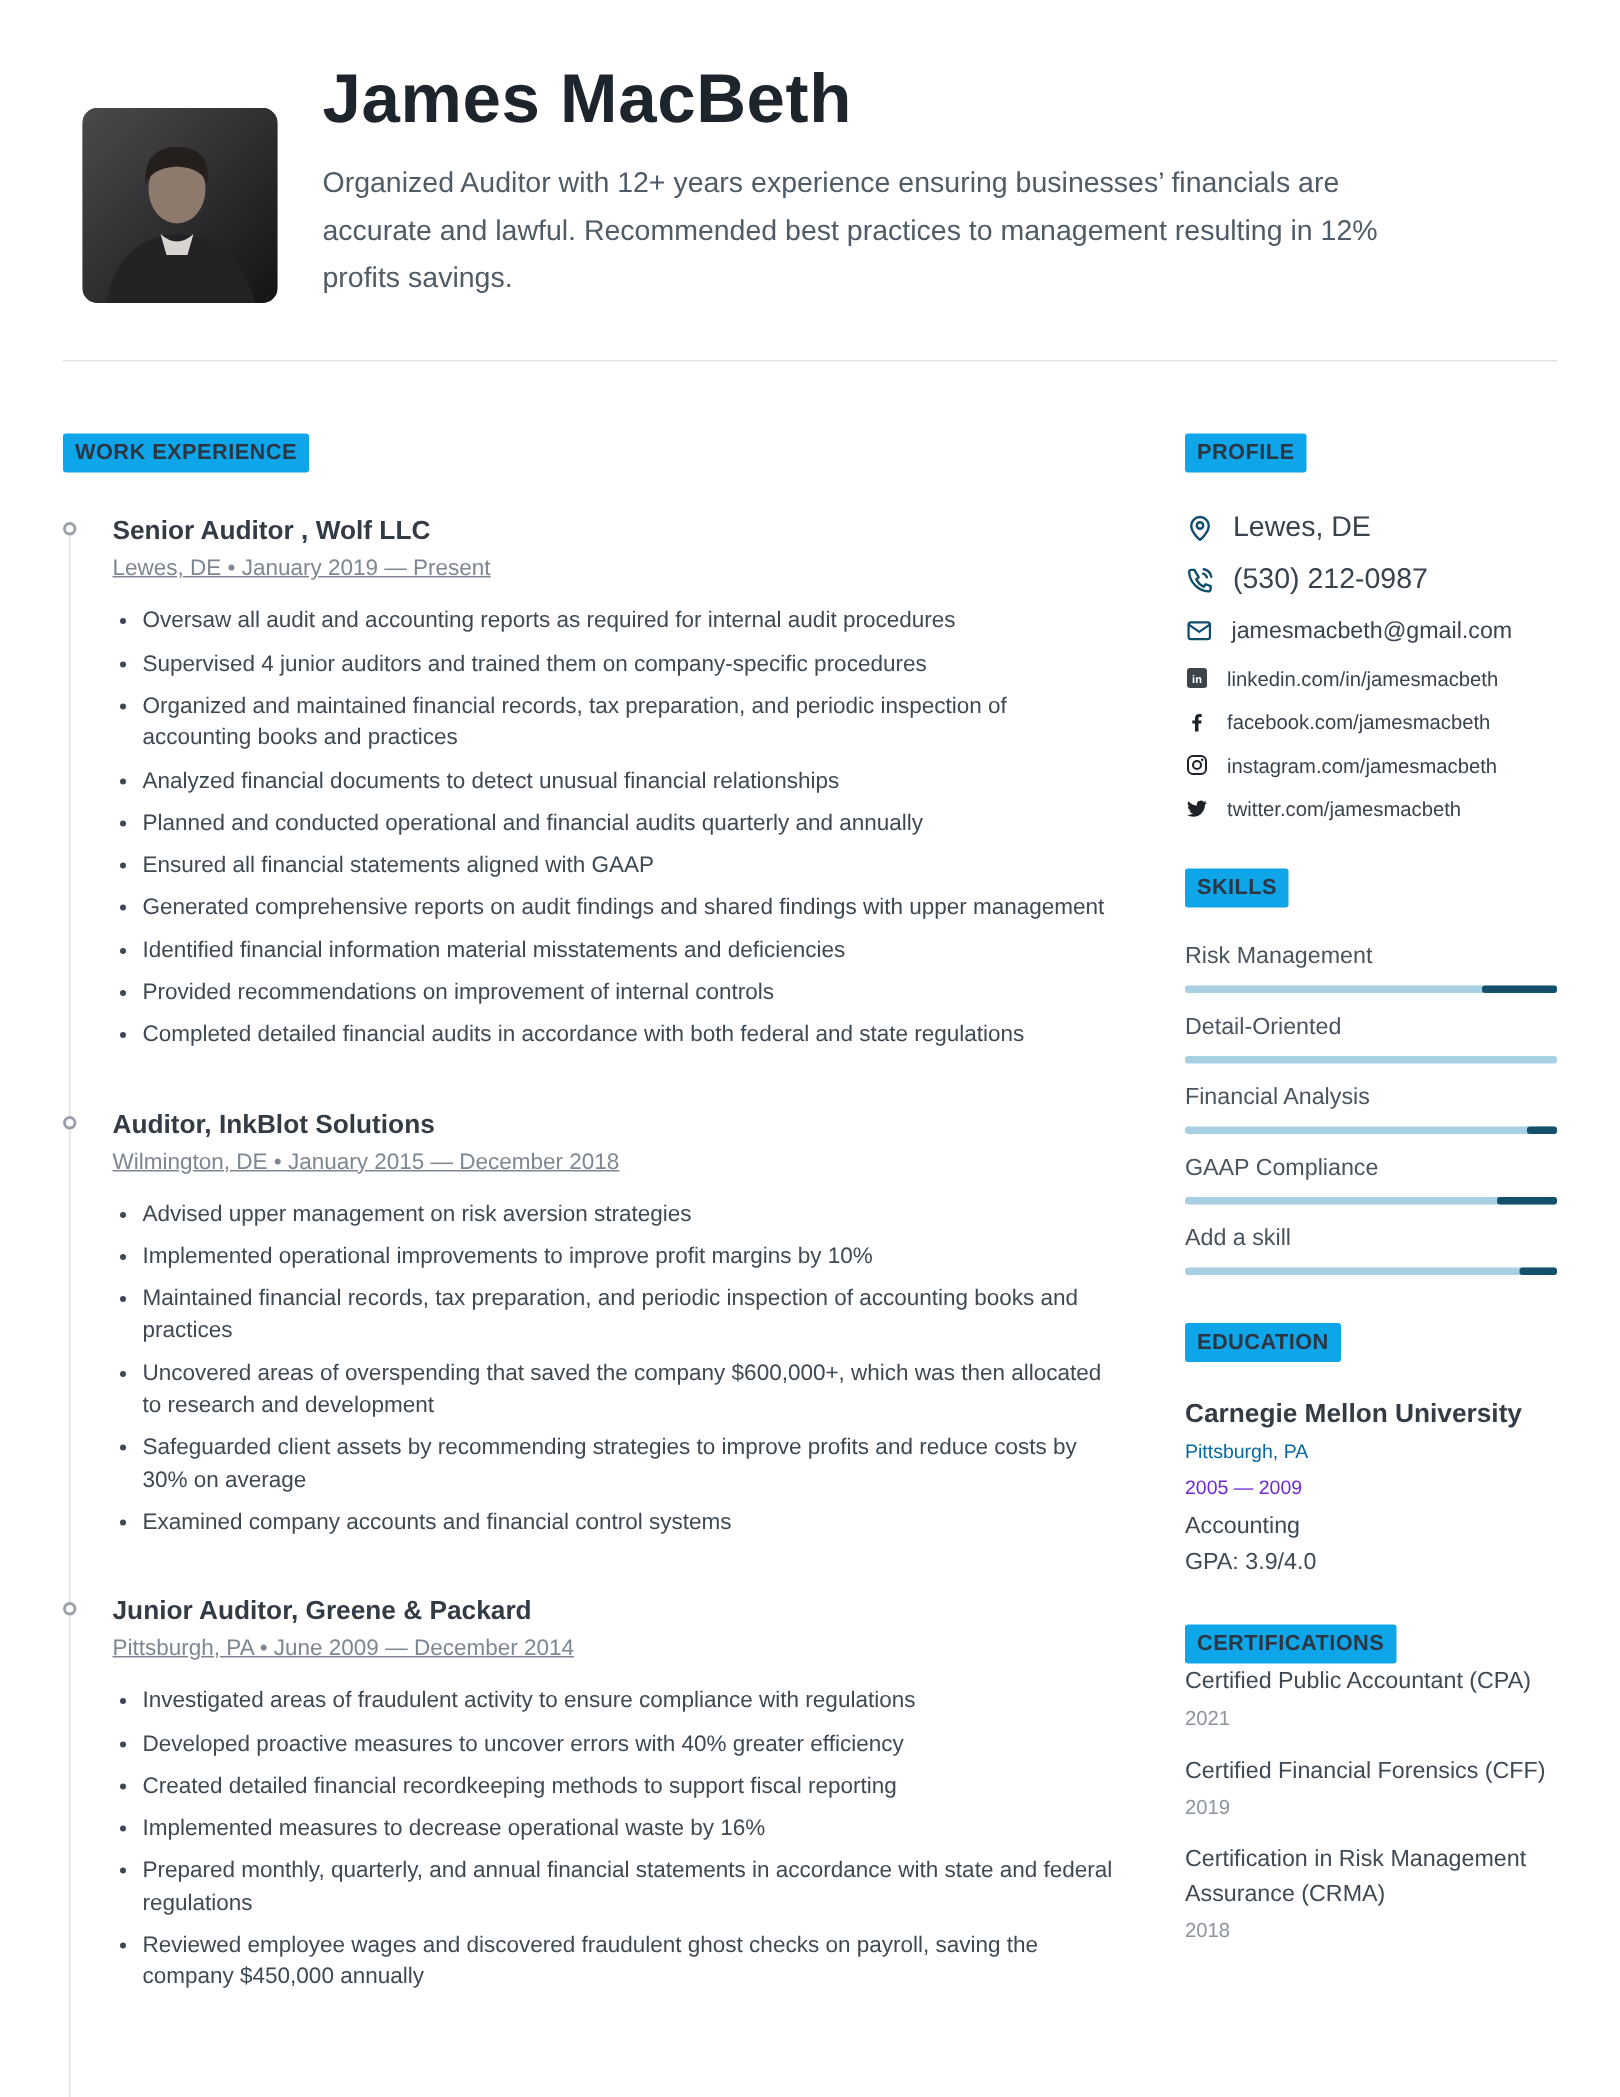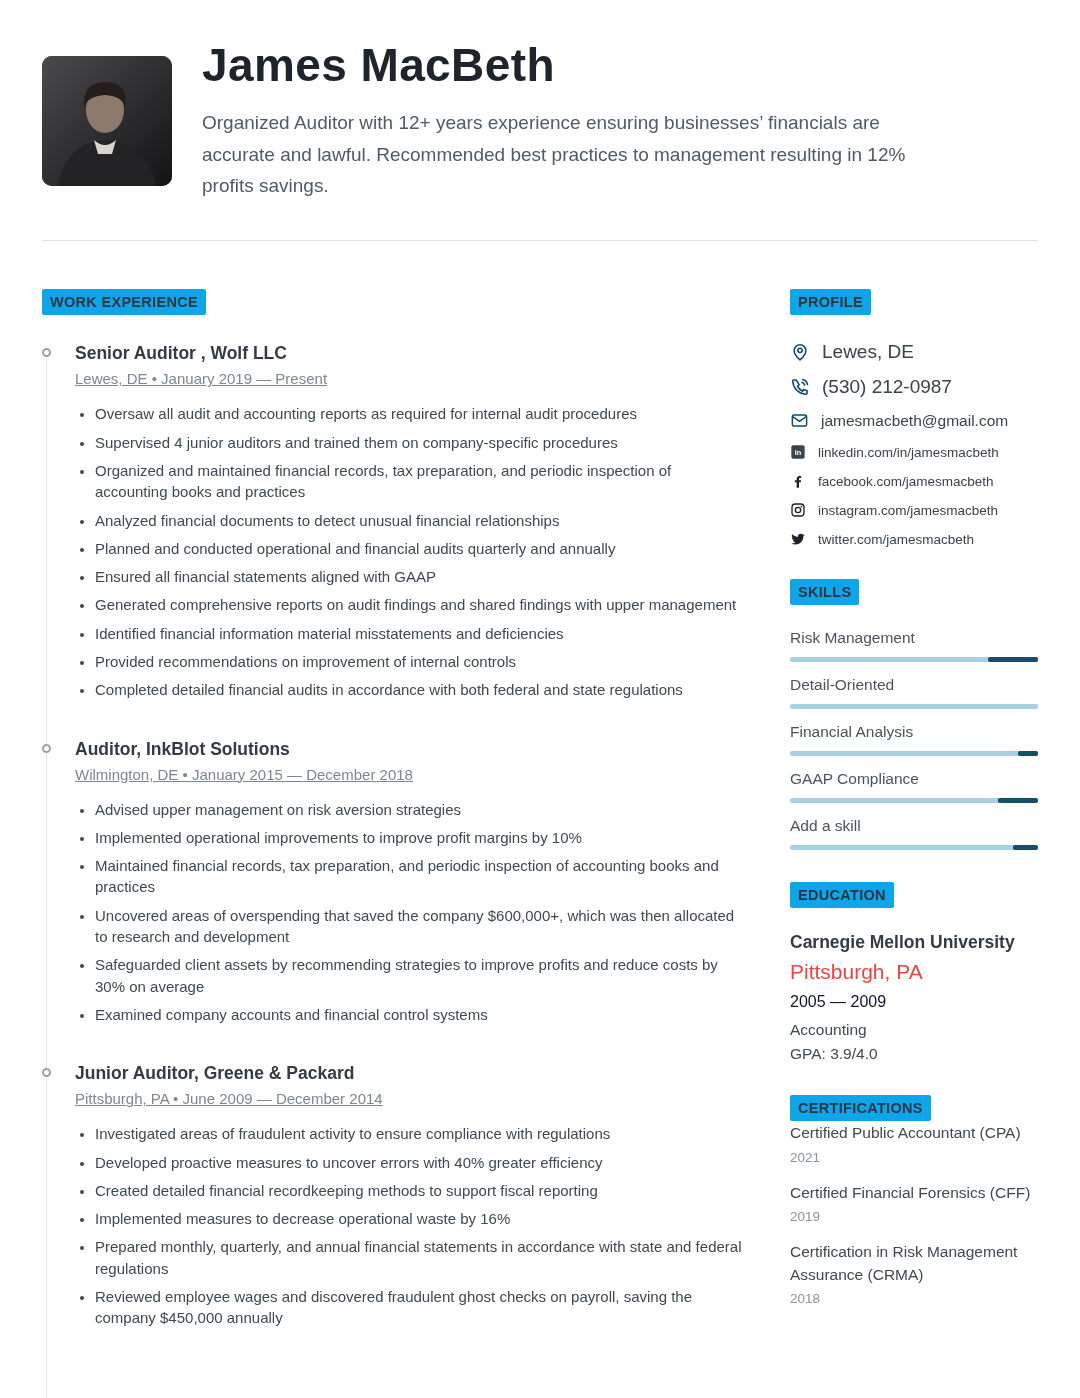--- a/index.html
+++ b/index.html
@@ -7,21 +7,21 @@
   body {
     width: 1080px; height: 1398px;
     font-family: "Liberation Sans", sans-serif;
     color: #3e4953;
     position: relative;
     overflow: hidden;
   }
   .page { padding: 40px 42px 0 42px; }
 
   
-  .header { display: flex; align-items: center; }
+  .header { display: flex; align-items: flex-end; margin-left: 13px; }
   .photo {
     width: 130px; height: 130px; border-radius: 10px; overflow: hidden;
     flex: 0 0 auto; background: #222;
   }
   .header-text { margin-left: 30px; padding-top: 0; }
   .name {
     font-size: 46px; font-weight: 700; color: #1e242b;
     letter-spacing: 0.4px; margin-bottom: 16px; line-height: 1.1;
   }
   .summary {
@@ -74,22 +74,22 @@
   .skill-name { font-size: 15.5px; color: #4a545e; margin-bottom: 10px; }
   .skill-bar { position: relative; height: 5px; background: #a8d0e3; border-radius: 2px; }
   .skill-dark {
     position: absolute; right: 0; top: 0; height: 100%;
     background: #15506b; border-radius: 2px;
   }
 
   
   .edu-block { margin-top: 32px; }
   .school { font-size: 17.5px; font-weight: 700; color: #333b45; margin-top: 24px; }
-  .edu-loc { font-size: 21px; color: #ef4444; margin-top: 7px; }
-  .edu-dates { font-size: 16px; color: #0f172a; margin-top: 9px; }
+  .edu-loc { font-size: 13px; color: #0369a1; margin-top: 7px; }
+  .edu-dates { font-size: 13px; color: #6d28d9; margin-top: 9px; }
   .edu-degree { font-size: 15.5px; color: #3e4953; margin-top: 10px; }
   .edu-gpa { font-size: 15.5px; color: #3e4953; margin-top: 6px; }
 
   
   .cert-block { margin-top: 32px; }
   .cert-list { }
   .cert { margin-bottom: 16px; }
   .cert-name { font-size: 15.5px; color: #3e4953; line-height: 1.5; }
   .cert-year { font-size: 13.5px; color: #8b949d; margin-top: 5px; }
 </style>

